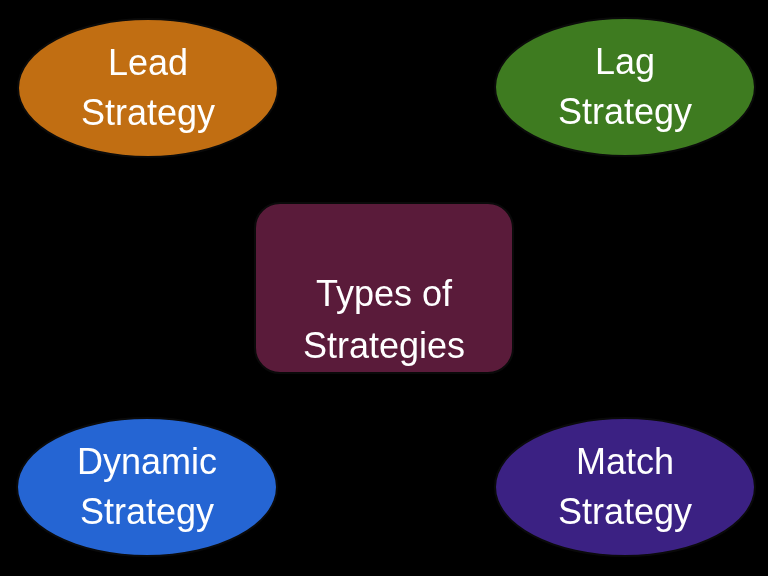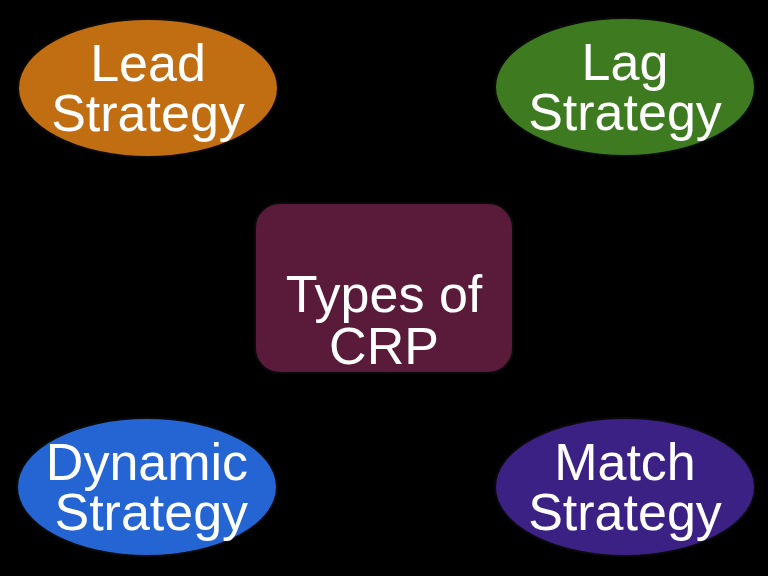--- a/index.html
+++ b/index.html
@@ -19,42 +19,42 @@
     position: absolute;
     display: flex;
     align-items: center;
     justify-content: center;
     text-align: center;
     color: #ffffff;
     border: 2px solid #0a0a0a;
     box-sizing: border-box;
   }
   .node .label {
-    font-size: 52px;
+    font-size: 36px;
     line-height: 50px;
     font-weight: 400;
     color: #ffffff;
   }
   .ellipse {
     border-radius: 50%;
     width: 262px;
     height: 140px;
   }
   .rect {
     border-radius: 26px;
     width: 260px;
     height: 172px;
   }
   .rect .label {
     line-height: 52px;
   }
   .pos-top-left     { left: 17px;  top: 18px;  }
   .pos-top-right    { left: 494px; top: 17px; align-items: center;  }
   .pos-center       { left: 254px; top: 202px; align-items: flex-end; }
-  .pos-bottom-left  { left: 16px;  top: 417px; text-align: right; }
+  .pos-bottom-left  { left: 16px;  top: 417px; }
   .pos-bottom-right { left: 494px; top: 417px; }
 </style>
 </head>
 <body>
 
 <div class="canvas">
 
   <div class="node ellipse pos-top-left" style="background: rgb(193, 110, 18);">
     <div class="label">
       <div>Lead</div>
@@ -65,21 +65,21 @@
   <div class="node ellipse pos-top-right" style="background: rgb(62, 123, 32);">
     <div class="label">
       <div>Lag</div>
       <div>Strategy</div>
     </div>
   </div>
 
   <div class="node rect pos-center" style="background: rgb(90, 27, 58);">
     <div class="label">
       <div>Types of</div>
-      <div>CRP</div>
+      <div>Strategies</div>
     </div>
   </div>
 
   <div class="node ellipse pos-bottom-left" style="background: rgb(37, 101, 211);">
     <div class="label">
       <div>Dynamic</div>
       <div>Strategy</div>
     </div>
   </div>
 

